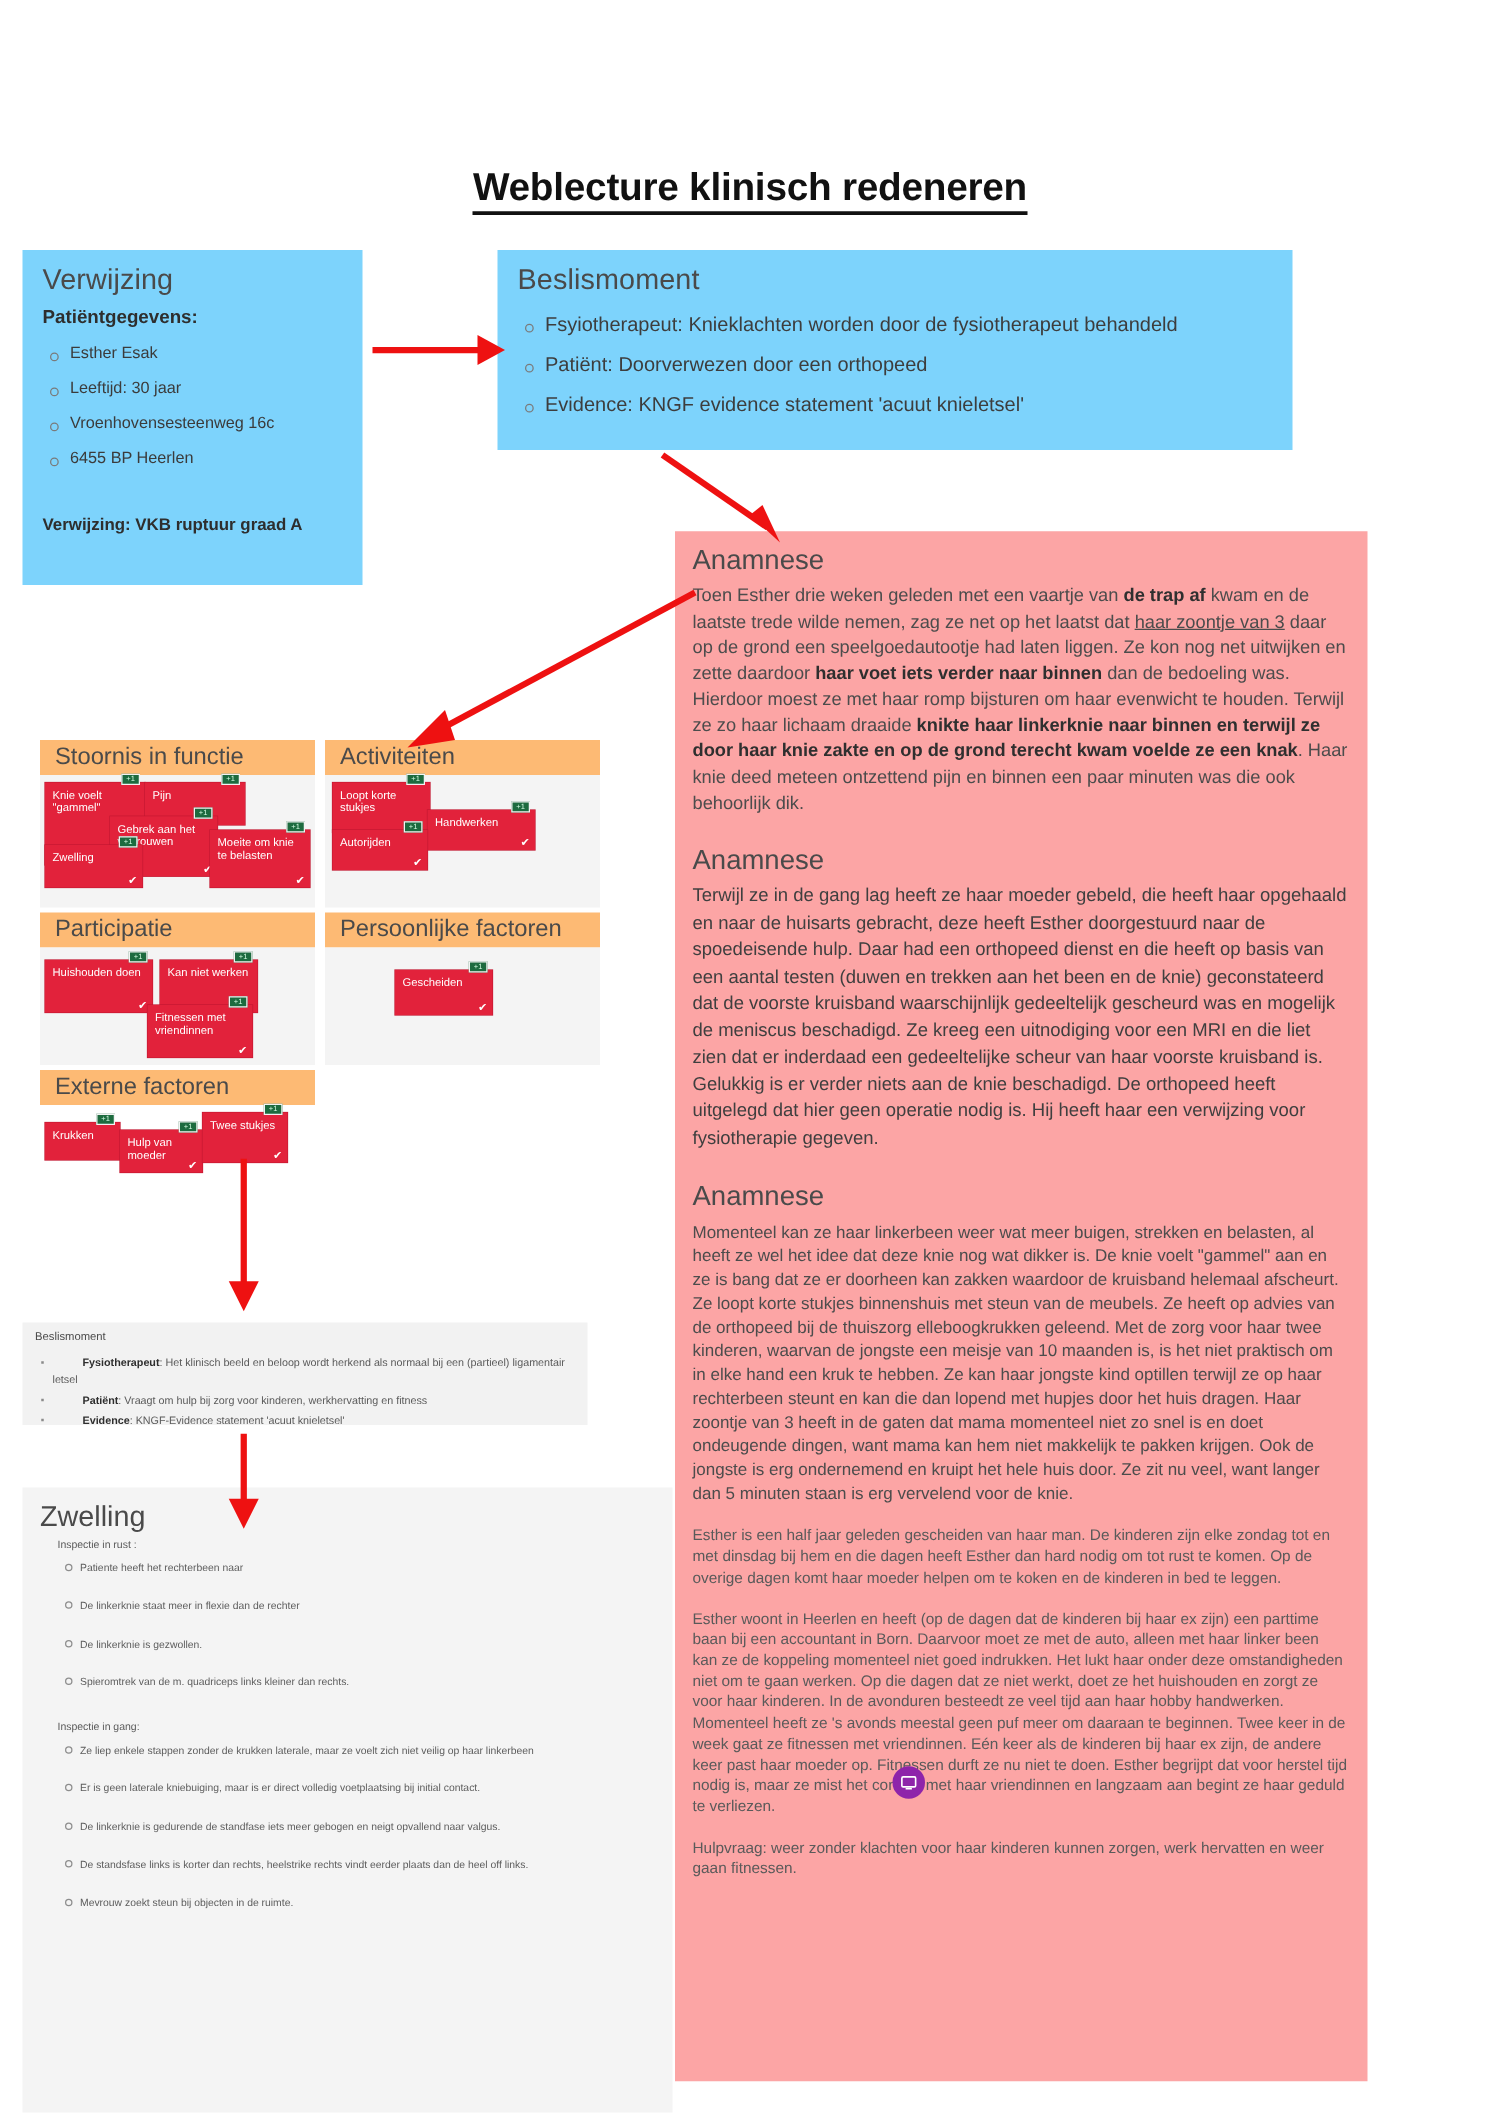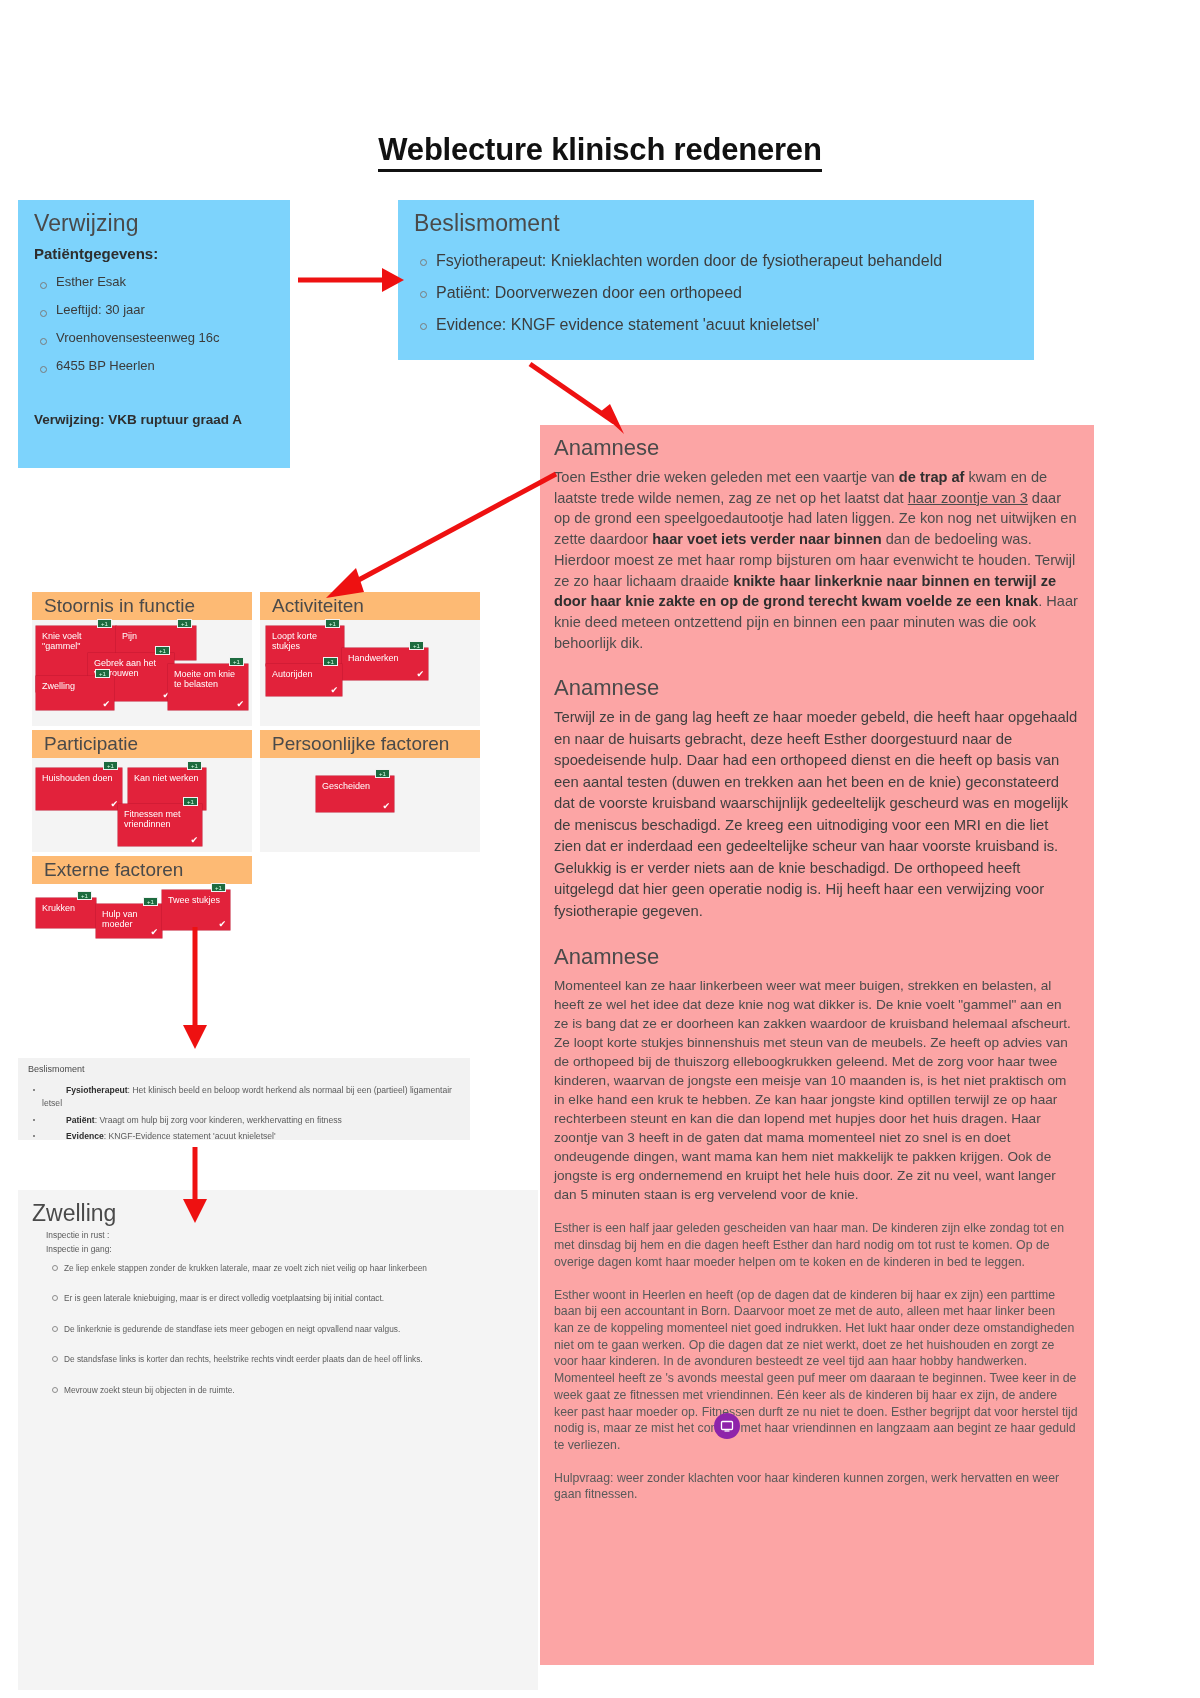--- a/index.html
+++ b/index.html
@@ -356,20 +356,26 @@
     <ul class="bs-list">
       <li><b>Fysiotherapeut</b><span>: Het klinisch beeld en beloop wordt herkend als normaal bij een (partieel) ligamentair letsel</span></li>
       <li><b>Patiënt</b><span>: Vraagt om hulp bij zorg voor kinderen, werkhervatting en fitness</span></li>
       <li><b>Evidence</b><span>: KNGF-Evidence statement 'acuut knieletsel'</span></li>
     </ul>
   </div>
 
   <div class="panel" id="onderzoek">
     <div class="onz-head">Zwelling</div>
     <div class="onz-sub">Inspectie in rust :</div>
+    <ul class="onz-list">
+      <li>Patiente heeft het rechterbeen naar</li>
+      <li>De linkerknie staat meer in flexie dan de rechter</li>
+      <li>De linkerknie is gezwollen.</li>
+      <li>Spieromtrek van de m. quadriceps links kleiner dan rechts.</li>
+    </ul>
     <div class="onz-sub">Inspectie in gang:</div>
     <ul class="onz-list">
       <li>Ze liep enkele stappen zonder de krukken laterale, maar ze voelt zich niet veilig op haar linkerbeen</li>
       <li>Er is geen laterale kniebuiging, maar is er direct volledig voetplaatsing bij initial contact.</li>
       <li>De linkerknie is gedurende de standfase iets meer gebogen en neigt opvallend naar valgus.</li>
       <li>De standsfase links is korter dan rechts, heelstrike rechts vindt eerder plaats dan de heel off links.</li>
       <li>Mevrouw zoekt steun bij objecten in de ruimte.</li>
     </ul>
   </div>
 

